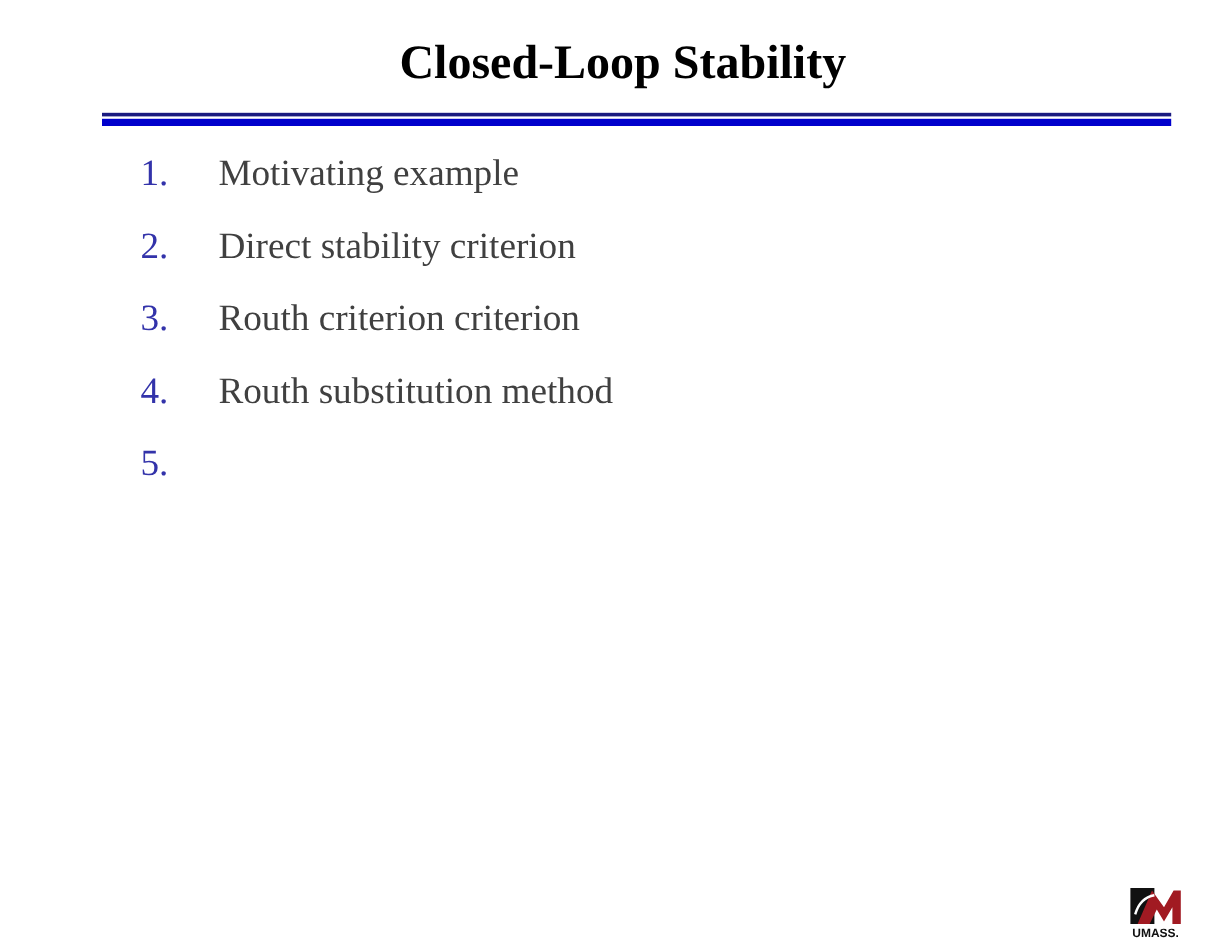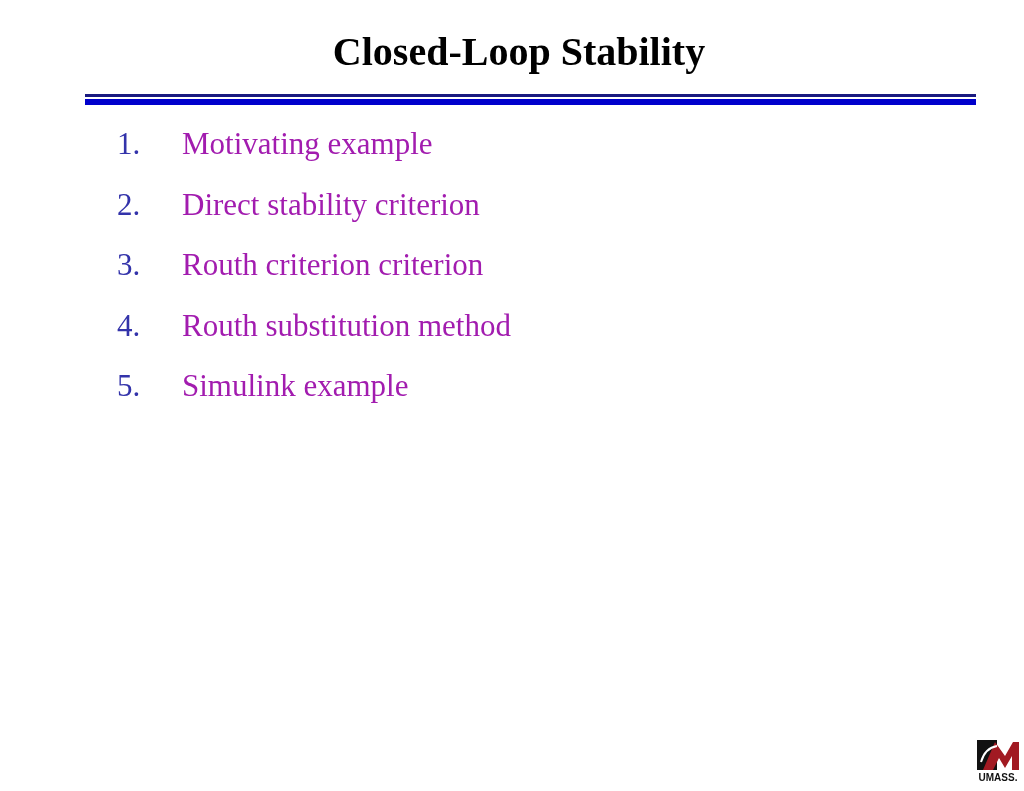--- a/index.html
+++ b/index.html
@@ -3,22 +3,22 @@
 <meta charset="utf-8">
 <style>
   html, body { margin:0; padding:0; background:#ffffff; }
   body { width:1024px; height:791px; position:relative; overflow:hidden; font-family:"Liberation Serif", serif; }
   .title { position:absolute; left:0; width:1038px; top:30px; text-align:center; font-weight:bold; font-size:40px; color:#000; line-height:1.1; }
   .rule-thin { position:absolute; left:85px; width:891px; top:94px; height:3px; background:#1a1a80; }
   .rule-thick { position:absolute; left:85px; width:891px; top:99px; height:6px; background:#0000cc; }
   .list { position:absolute; left:117px; top:124px; margin:0; padding:0; list-style:none; }
   .item { height:60.5px; display:flex; align-items:flex-start; font-size:31px; line-height:40px; }
   .num { width:65px; color:#3333aa; }
-  .txt { color:#a21caf; }
-  .logo { position:absolute; left:975px; top:738px; width:46px; height:46px; }
+  .txt { color:#404040; }
+  .logo { position:absolute; left:940px; top:738px; width:46px; height:46px; }
 </style>
 </head>
 <body>
 
 <div>
   <div class="title">Closed-Loop Stability</div>
   <div class="rule-thin"></div>
   <div class="rule-thick"></div>
 
   <ol class="list">
@@ -33,21 +33,20 @@
     <li class="item">
       <span class="num">3.</span>
       <span class="txt">Routh criterion criterion</span>
     </li>
     <li class="item">
       <span class="num">4.</span>
       <span class="txt">Routh substitution method</span>
     </li>
     <li class="item">
       <span class="num">5.</span>
-      <span class="txt">Simulink example</span>
     </li>
   </ol>
 
   <div class="logo">
     <svg width="46" height="46" viewBox="0 0 46 46">
       <rect x="2" y="2" width="20" height="30" fill="#111"></rect>
       <path d="M8 32 L20 4 L30 18 L38 4 L44 4 L44 32 L37 32 L37 18 L30 30 L24 20 L18 32 Z" fill="#a11a22"></path>
       <path d="M6 24 Q10 10 22 8" stroke="#fff" stroke-width="2" fill="none"></path>
       <text x="23" y="43" text-anchor="middle" font-family="Liberation Sans, sans-serif" font-weight="bold" font-size="10" fill="#111">UMASS.</text>
     </svg>

